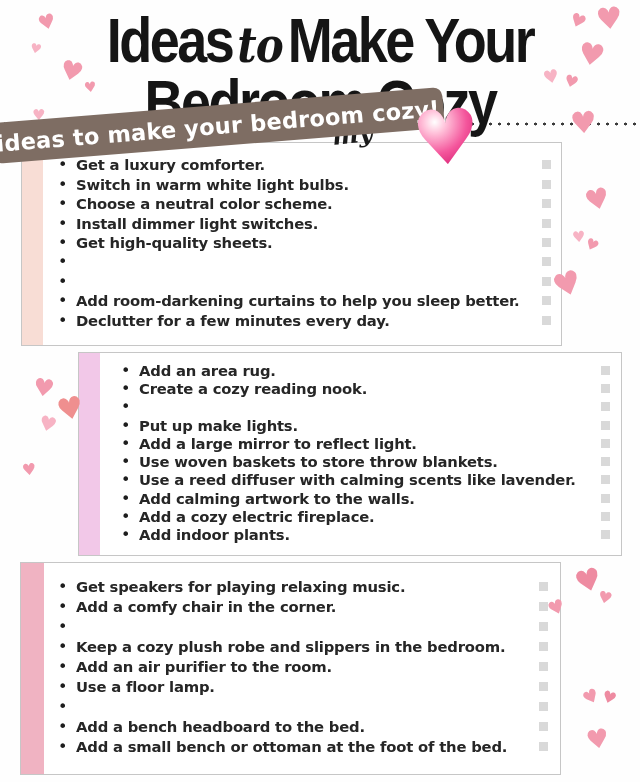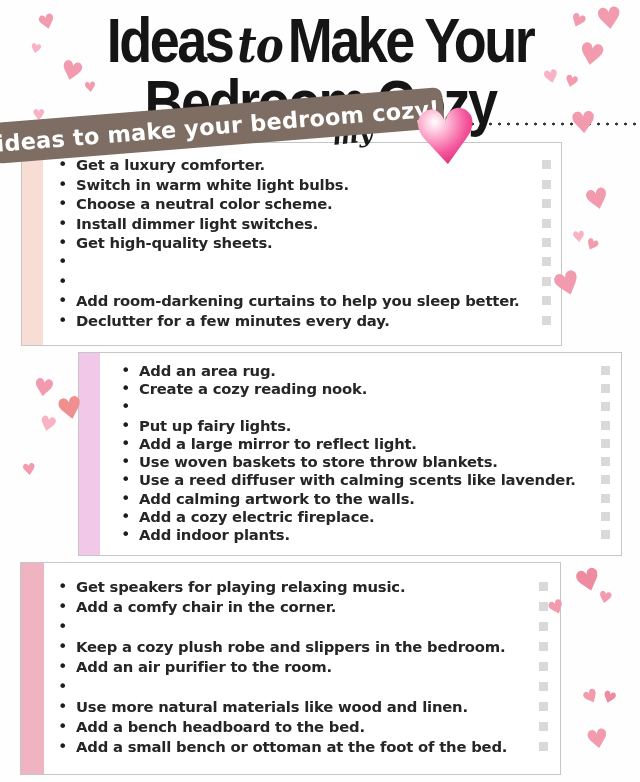--- a/index.html
+++ b/index.html
@@ -128,21 +128,21 @@
           <span class="bullet">•</span>
           <span class="item-text">Create a cozy reading nook.</span>
           <span class="sq" style="background: rgb(217, 217, 217);"></span>
         </div>
         <div class="row">
           <span class="bullet">•</span>
           <span class="sq" style="background: rgb(217, 217, 217);"></span>
         </div>
         <div class="row">
           <span class="bullet">•</span>
-          <span class="item-text">Put up fairy lights.</span>
+          <span class="item-text">Put up make lights.</span>
           <span class="sq" style="background: rgb(217, 217, 217);"></span>
         </div>
         <div class="row">
           <span class="bullet">•</span>
           <span class="item-text">Add a large mirror to reflect light.</span>
           <span class="sq" style="background: rgb(217, 217, 217);"></span>
         </div>
         <div class="row">
           <span class="bullet">•</span>
           <span class="item-text">Use woven baskets to store throw blankets.</span>
@@ -193,25 +193,25 @@
           <span class="item-text">Keep a cozy plush robe and slippers in the bedroom.</span>
           <span class="sq" style="background: rgb(217, 217, 217);"></span>
         </div>
         <div class="row">
           <span class="bullet">•</span>
           <span class="item-text">Add an air purifier to the room.</span>
           <span class="sq" style="background: rgb(217, 217, 217);"></span>
         </div>
         <div class="row">
           <span class="bullet">•</span>
-          <span class="sq" style="background: rgb(217, 217, 217);"></span>
-        </div>
-        <div class="row">
-          <span class="bullet">•</span>
-          <span class="item-text">Use more natural materials like wood and linen.</span>
+          <span class="item-text">Use a floor lamp.</span>
+          <span class="sq" style="background: rgb(217, 217, 217);"></span>
+        </div>
+        <div class="row">
+          <span class="bullet">•</span>
           <span class="sq" style="background: rgb(217, 217, 217);"></span>
         </div>
         <div class="row">
           <span class="bullet">•</span>
           <span class="item-text">Add a bench headboard to the bed.</span>
           <span class="sq" style="background: rgb(217, 217, 217);"></span>
         </div>
         <div class="row">
           <span class="bullet">•</span>
           <span class="item-text">Add a small bench or ottoman at the foot of the bed.</span>

